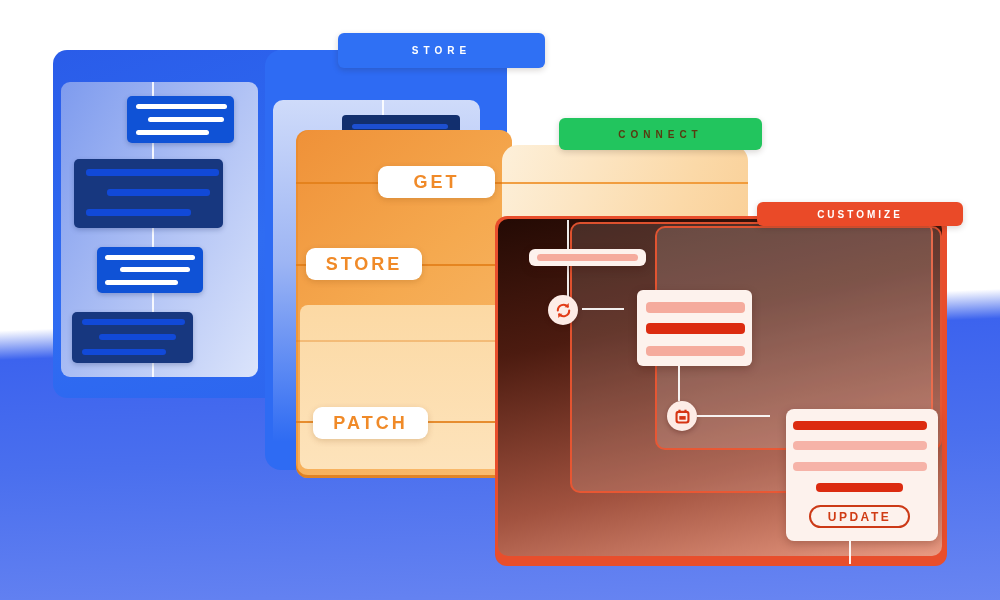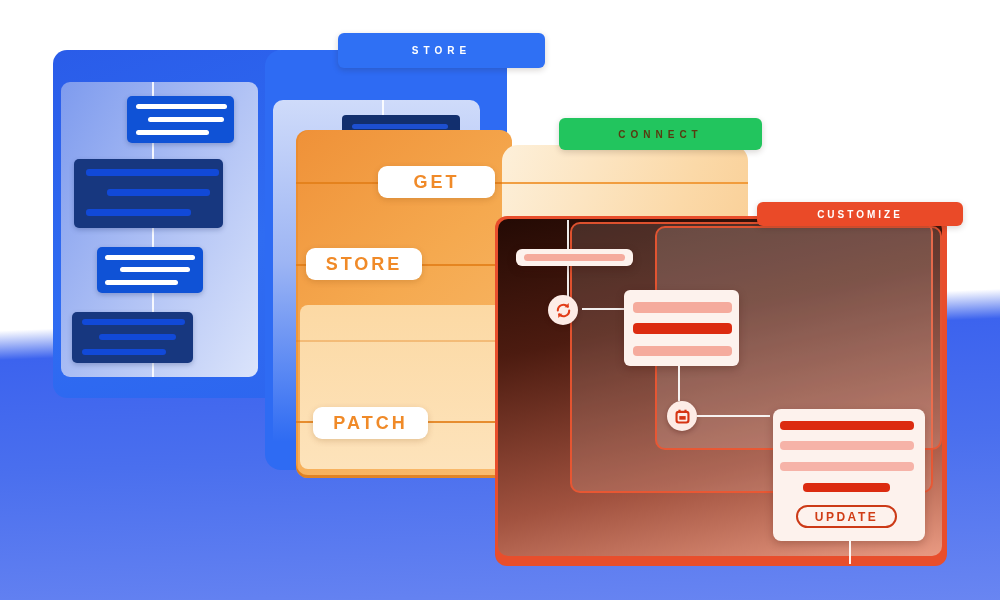--- a/index.html
+++ b/index.html
@@ -55,21 +55,21 @@
 
   
   .folder-customize{left:495px;top:216px;width:452px;height:350px;border-radius:12px;background:#e84e2c;}
   .panelA{left:3px;top:3px;width:444px;height:337px;border-radius:10px;
     background:linear-gradient(168deg,#240a04 0%,#4c1b10 32%,#a1523f 70%,#e99a82 100%);}
   .panelB{left:75px;top:6px;width:363px;height:271px;border-radius:10px;
     border:2px solid rgba(238,85,48,.9);background:rgba(255,233,225,.14);}
   .panelC{left:160px;top:10px;width:287px;height:224px;border-radius:10px;
     border:2px solid rgba(238,85,48,.9);background:rgba(255,233,225,.16);}
   .wline{background:rgba(255,255,255,.92);}
-  .card{background:#fdf2ed;border-radius:6px;box-shadow:0 3px 8px rgba(60,10,0,.25);}
+  .card{background:#fdf2ed;border-radius:6px;box-shadow:0 3px 8px rgba(60,10,0,.25);margin-left:13px;}
   .rbar{border-radius:4px;}
   .rbar.red{background:#dc2b10;}
   .rbar.pink{background:#f5ab9d;}
   .rbar.pink2{background:#f6b3a8;}
   .icircle{border-radius:50%;background:#fdece6;display:flex;align-items:center;justify-content:center;
            box-shadow:0 2px 5px rgba(60,10,0,.3);}
   .update-btn{display:flex;align-items:center;justify-content:center;background:#fdf2ed;
     border:2px solid #cc3a17;border-radius:999px;color:#d03c15;font-weight:700;font-size:12px;letter-spacing:2.5px;}
 </style>
 </head>

